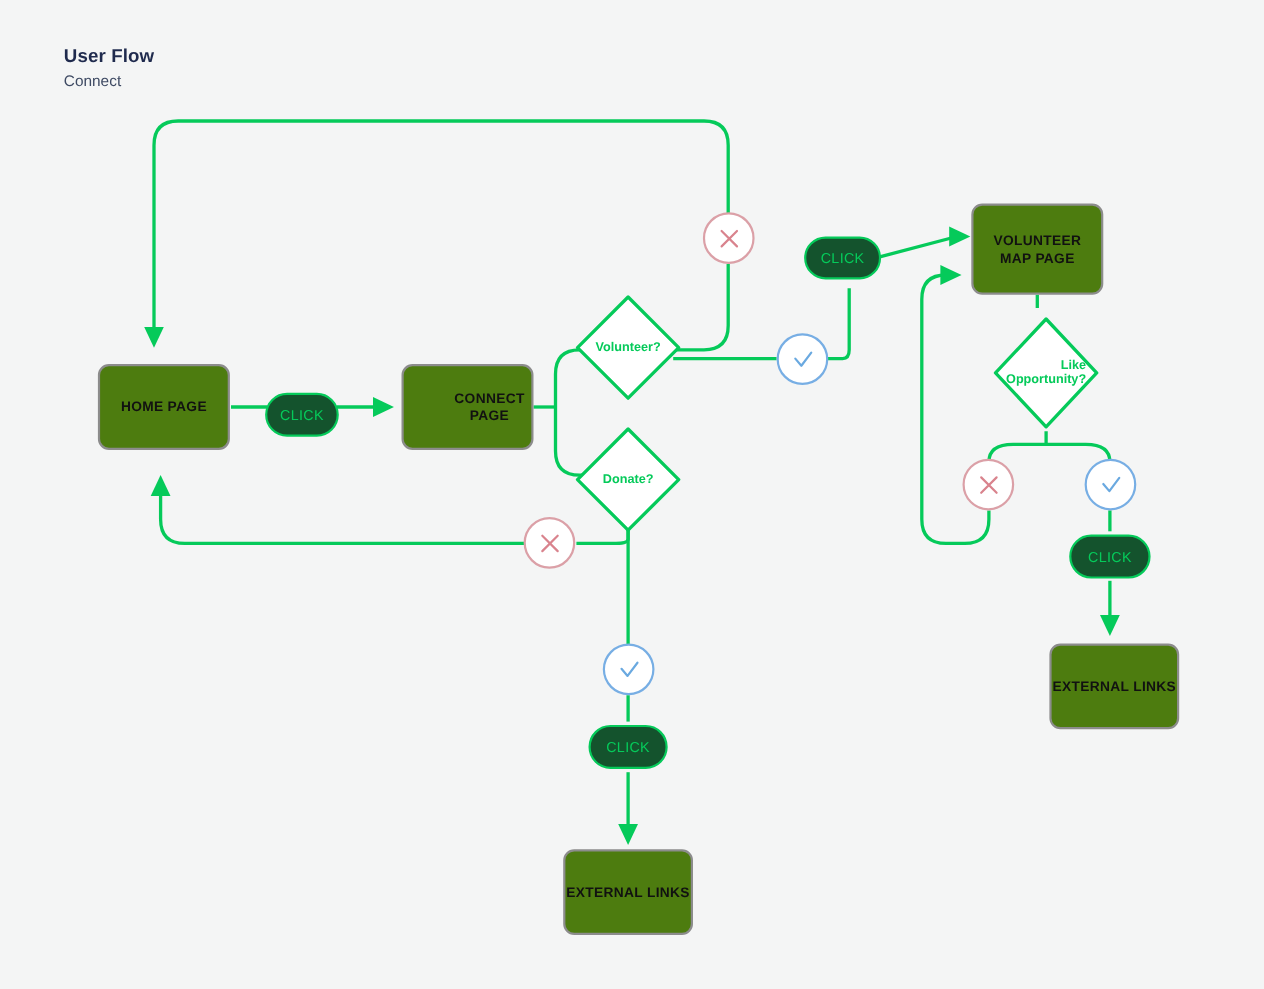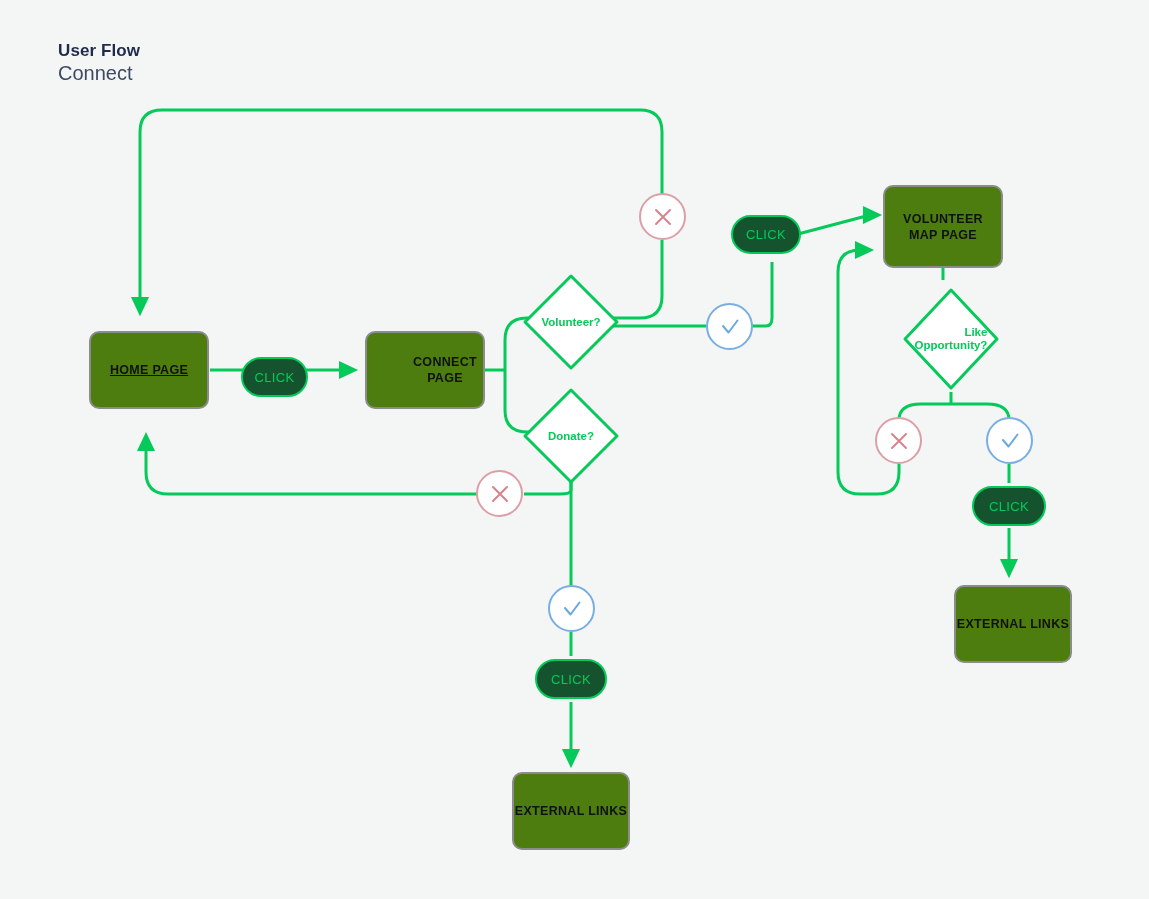--- a/index.html
+++ b/index.html
@@ -32,21 +32,21 @@
     width: 400px;
   }
   .header .title {
     font-size: 17px;
     font-weight: bold;
     color: #1f2a4d;
     line-height: 22px;
     letter-spacing: 0.1px;
   }
   .header .subtitle {
-    font-size: 20px;
+    font-size: 14px;
     font-weight: normal;
     color: #3e4a63;
     line-height: 20px;
     margin-top: 1px;
   }
 
   
   .node {
     position: absolute;
     box-sizing: border-box;
@@ -158,42 +158,42 @@
     <path d="M 1009 528 L 1009 572" marker-end="url(#arrow-green)"></path>
 
   </g>
 </svg>
 
 <div class="header">
   <div class="title">User Flow</div>
   <div class="subtitle">Connect</div>
 </div>
 
-<div class="node page-box" style="left:89px; top:331px; width:120px; height:78px;text-decoration:underline;">
+<div class="node page-box" style="left:89px; top:331px; width:120px; height:78px;">
   <span>HOME PAGE</span>
 </div>
 
 <div class="node page-box" style="left:365px; top:331px; width:120px; height:78px;padding-left:40px;">
   <span>CONNECT PAGE</span>
 </div>
 
 <div class="node page-box" style="left:883px; top:185px; width:120px; height:83px; flex-direction:column;">
   <span>VOLUNTEER</span>
   <span>MAP PAGE</span>
 </div>
 
 <div class="node page-box" style="left:512px; top:772px; width:118px; height:78px;">
   <span>EXTERNAL LINKS</span>
 </div>
 
 <div class="node page-box" style="left:954px; top:585px; width:118px; height:78px;">
   <span>EXTERNAL LINKS</span>
 </div>
 
-<div class="diamond-wrap" style="left:521px; top:272px; width:100px; height:100px;">
+<div class="diamond-wrap" style="left:521px; top:266px; width:100px; height:100px;">
   <svg class="diamond-shape" viewBox="0 0 100 100">
     <path d="M 50 4 L 96 50 L 50 96 L 4 50 Z" fill="#ffffff" stroke="#05ca5a" stroke-width="3" stroke-linejoin="round"></path>
   </svg>
   <span class="diamond-label">Volunteer?</span>
 </div>
 
 <div class="diamond-wrap" style="left:521px; top:386px; width:100px; height:100px;">
   <svg class="diamond-shape" viewBox="0 0 100 100">
     <path d="M 50 4 L 96 50 L 50 96 L 4 50 Z" fill="#ffffff" stroke="#05ca5a" stroke-width="3" stroke-linejoin="round"></path>
   </svg>

